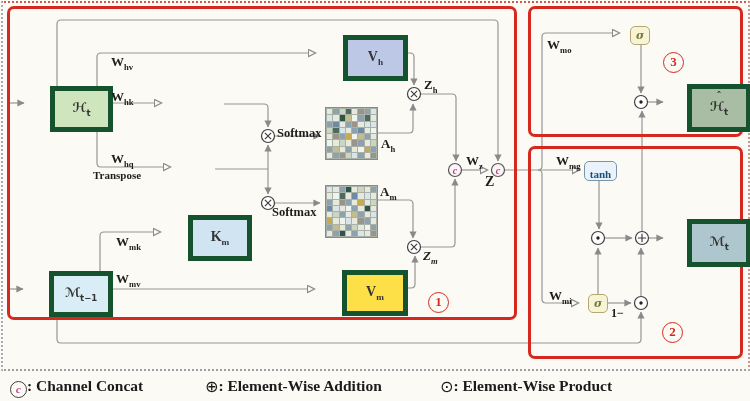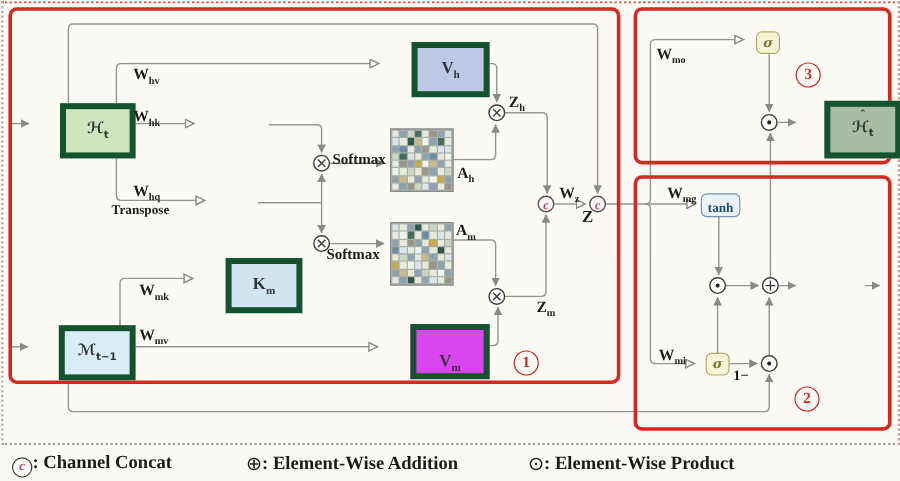--- a/index.html
+++ b/index.html
@@ -154,25 +154,28 @@
   </div>
   <div class="box" style="left:29px;top:271px;width:54px;height:36px;background:#d9edf7;">
     <span class="script"><span>ℳ</span><sub>t−1</sub></span>
   </div>
   <div class="box" style="left:168px;top:215px;width:54px;height:36px;background:#d0e5f1;">
     <span><span>K</span><sub>m</sub></span>
   </div>
   <div class="box" style="left:323px;top:35px;width:55px;height:36px;background:#bdc8e6;">
     <span><span>V</span><sub>h</sub></span>
   </div>
-  <div class="box" style="left:322px;top:270px;width:56px;height:36px;background:#d946ef;align-items:flex-end;">
+  <div class="box" style="left:322px;top:270px;width:56px;height:36px;background:#fde047;">
     <span><span>V</span><sub>m</sub></span>
   </div>
   <div class="box" style="left:667px;top:84px;width:54px;height:38px;background:#a9bda4;">
     <span class="script hatwrap"><span class="hat">ˆ</span><span>ℋ</span><sub>t</sub></span>
+  </div>
+  <div class="box" style="left:667px;top:219px;width:54px;height:38px;background:#aec6cd;">
+    <span class="script"><span>ℳ</span><sub>t</sub></span>
   </div>
 
   <div class="gate sig" style="left:630px;top:26px;width:18px;height:17px;">
       <span>σ</span>
     </div>
   <div class="gate tanh" style="left:584px;top:161px;width:31px;height:18px;">
       <span>tanh</span>
     </div>
   <div class="gate sig" style="left:588px;top:294px;width:18px;height:17px;">
       <span>σ</span>
@@ -315,21 +318,21 @@
   <div class="lbl" style="left:111px;top:89px;"><span>W</span><sub>hk</sub></div>
   <div class="lbl" style="left:111px;top:151px;"><span>W</span><sub>hq</sub></div>
   <div class="lbl small" style="left:93px;top:169px;"><span>Transpose</span></div>
   <div class="lbl" style="left:116px;top:234px;"><span>W</span><sub>mk</sub></div>
   <div class="lbl" style="left:116px;top:271px;"><span>W</span><sub>mv</sub></div>
   <div class="lbl" style="left:277px;top:126px;font-size:12.5px;"><span>Softmax</span></div>
   <div class="lbl" style="left:272px;top:205px;font-size:12.5px;"><span>Softmax</span></div>
   <div class="lbl" style="left:381px;top:136px;"><span>A</span><sub>h</sub></div>
   <div class="lbl" style="left:380px;top:184px;"><span>A</span><sub>m</sub></div>
   <div class="lbl" style="left:424px;top:77px;"><span>Z</span><sub>h</sub></div>
-  <div class="lbl" style="left:447px;top:248px;"><span>Z</span><sub>m</sub></div>
+  <div class="lbl" style="left:423px;top:248px;font-style:italic;"><span>Z</span><sub>m</sub></div>
   <div class="lbl" style="left:466px;top:153px;"><span>W</span><sub>z</sub></div>
   <div class="lbl" style="left:485px;top:174px;font-size:14px;"><span>Z</span><sub></sub></div>
   <div class="lbl" style="left:547px;top:37px;"><span>W</span><sub>mo</sub></div>
   <div class="lbl" style="left:556px;top:153px;"><span>W</span><sub>mg</sub></div>
   <div class="lbl" style="left:549px;top:288px;"><span>W</span><sub>mi</sub></div>
   <div class="lbl" style="left:611px;top:306px;font-size:12px;"><span>1−</span></div>
 
   <div class="legend-item" style="left:10px;">
     <span class="legend-c"><span>c</span></span><span>:</span>&nbsp;<span>Channel Concat</span>
   </div>

